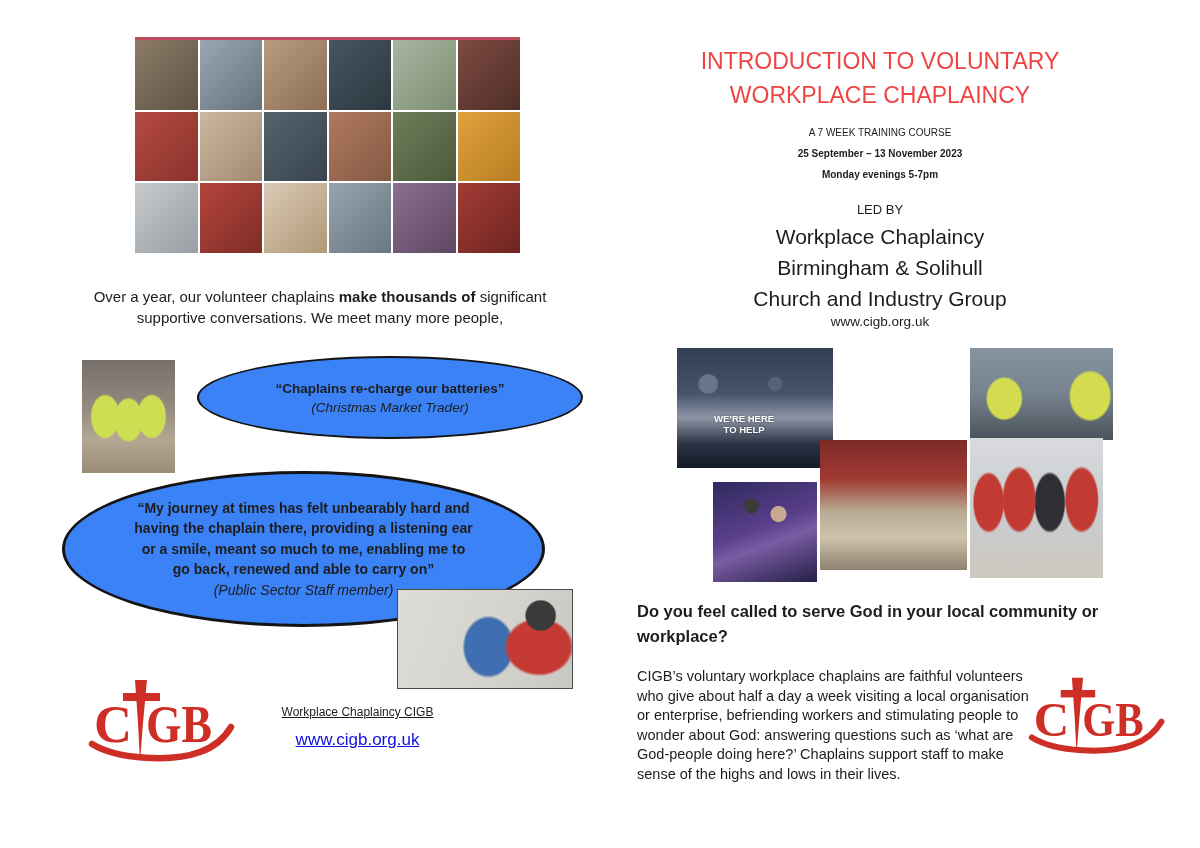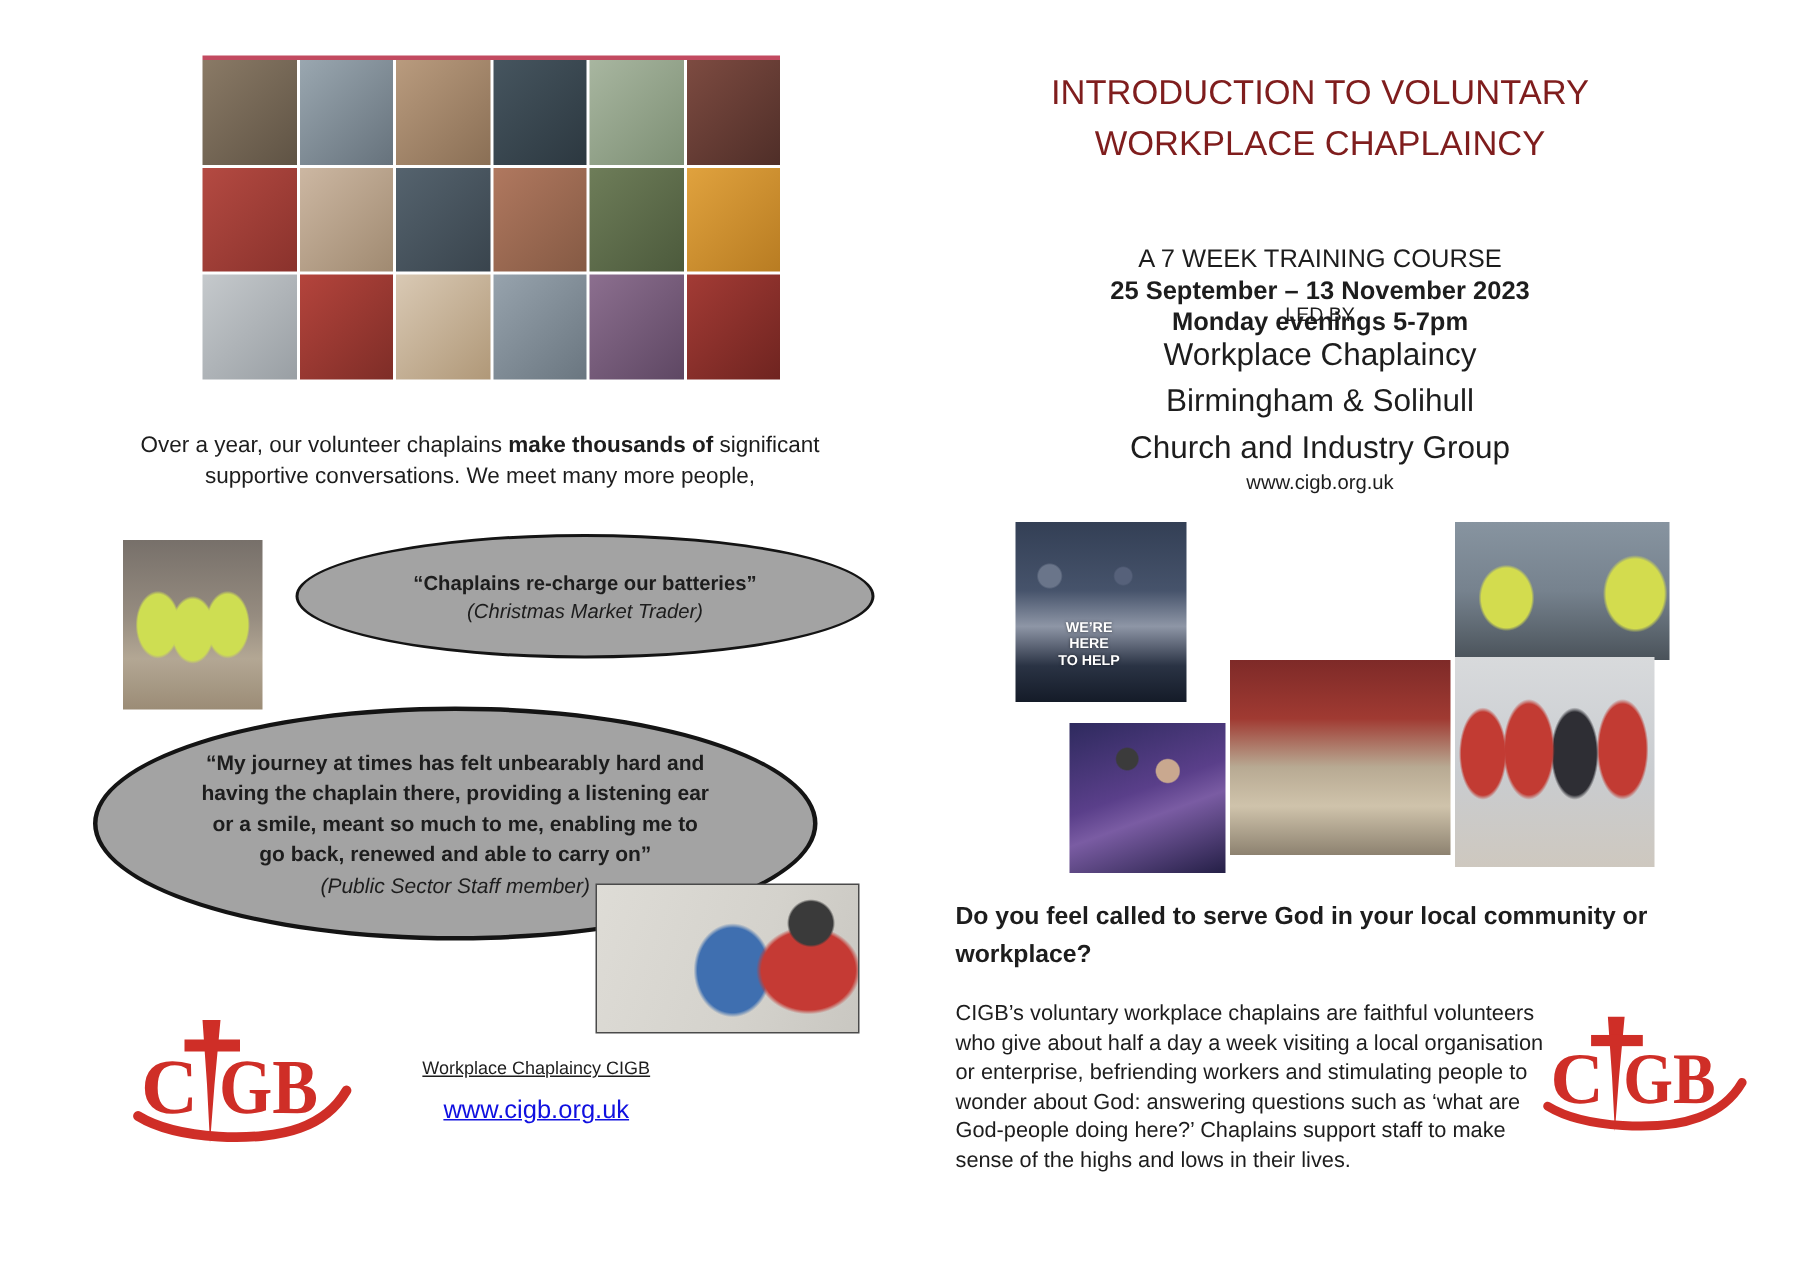--- a/index.html
+++ b/index.html
@@ -55,21 +55,21 @@
     background:
       radial-gradient(ellipse 16% 20% at 25% 50%, #cede52 0 90%, transparent 100%),
       radial-gradient(ellipse 16% 20% at 50% 53%, #cede52 0 90%, transparent 100%),
       radial-gradient(ellipse 16% 20% at 75% 50%, #cede52 0 90%, transparent 100%),
       linear-gradient(180deg,#77706a 0%,#968c80 45%,#b3a794 70%,#9b8c76 100%);
   }
 
   .ellipse{
     border-radius:50%;
     display:flex;flex-direction:column;justify-content:center;align-items:center;
-    text-align:center;background:#a3a3a3;
+    text-align:center;background:#3b82f6;
   }
   .ellipse1{left:197px;top:356px;width:386px;height:83px;border:2px solid #141414;
     font-size:13.5px;line-height:19px;}
   .ellipse2{left:62px;top:471px;width:483px;height:156px;border:3px solid #141414;
     font-size:14px;line-height:20.5px;}
   .q-bold{font-weight:bold;}
   .q-attr{font-style:italic;}
 
   .photo-woman{
     left:397px;top:589px;width:176px;height:100px;border:1px solid #4a4a4a;
@@ -83,31 +83,31 @@
   .logo{color:var(--logo-red);}
   .logo-left{left:88px;top:678px;}
   .logo-right{left:1028px;top:676px;}
 
   .footer-block{left:235px;top:699px;width:245px;text-align:center;}
   .footer-org{font-size:12px;line-height:27px;text-decoration:underline;}
   .footer-link{font-size:17px;line-height:27px;color:var(--link-blue);text-decoration:underline;}
   .footer-charity{font-size:15px;line-height:23px;}
 
   
-  .r-title{left:630px;top:44px;width:500px;text-align:center;font-size:23px;line-height:34px;color:#7f1d1d;}
-  .r-course{left:630px;top:122px;width:500px;text-align:center;font-size:17px;line-height:21px;margin-top:40px;}
+  .r-title{left:630px;top:44px;width:500px;text-align:center;font-size:23px;line-height:34px;color:#ef4444;}
+  .r-course{left:630px;top:122px;width:500px;text-align:center;font-size:10px;line-height:21px;}
   .r-course .bold{font-weight:bold;}
   .r-ledby{left:630px;top:201px;width:500px;text-align:center;font-size:13px;line-height:18px;}
   .r-org{left:630px;top:221px;width:500px;text-align:center;font-size:21px;line-height:31px;}
   .r-site{left:630px;top:314px;width:500px;text-align:center;font-size:13.5px;}
 
   .collage-right{left:677px;top:346px;width:436px;height:236px;}
   .cr{position:absolute;}
   .photo-reception{
-    left:0;top:2px;width:114px;height:120px;
+    left:0;top:2px;width:156px;height:120px;
     background:
       radial-gradient(circle at 20% 30%, #6a758a 0 6%, transparent 7%),
       radial-gradient(circle at 63% 30%, #56617a 0 5%, transparent 6%),
       linear-gradient(180deg,#333f55 0%,#46536b 38%,#8e96a6 58%,#2a3344 80%,#141b28 100%);
   }
   .help-text{
     position:absolute;left:18%;right:32%;top:54%;
     color:#fff;font-weight:bold;font-size:9.5px;line-height:11px;text-align:center;
     text-shadow:0 0 2px rgba(0,0,0,.55);
   }

